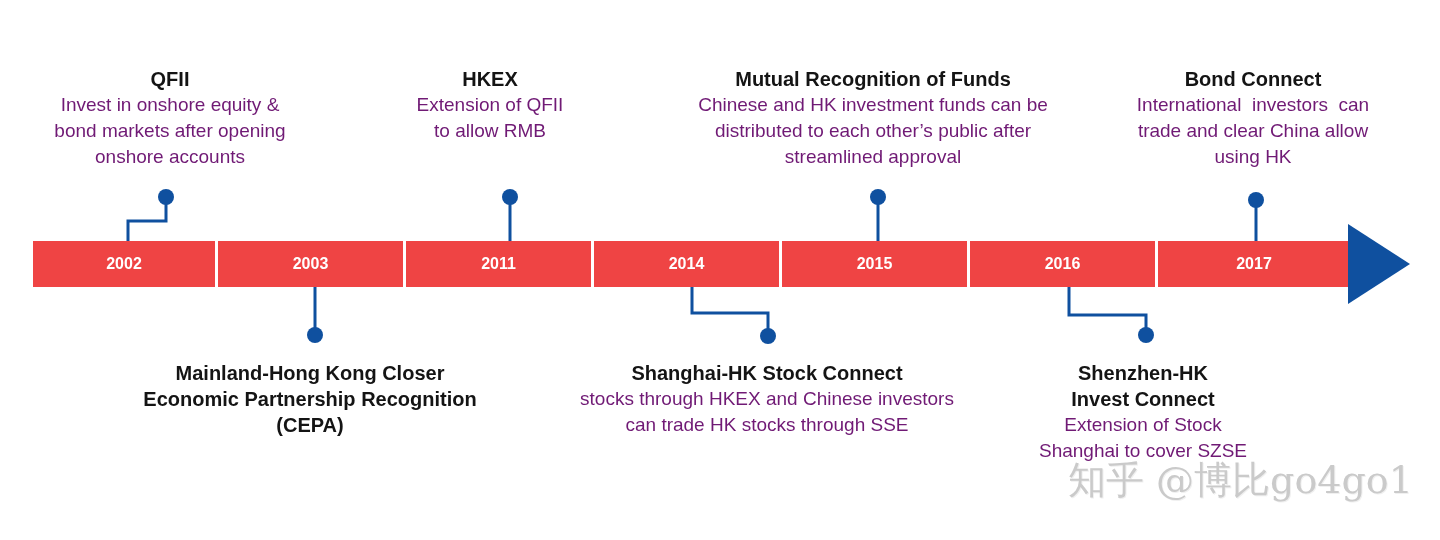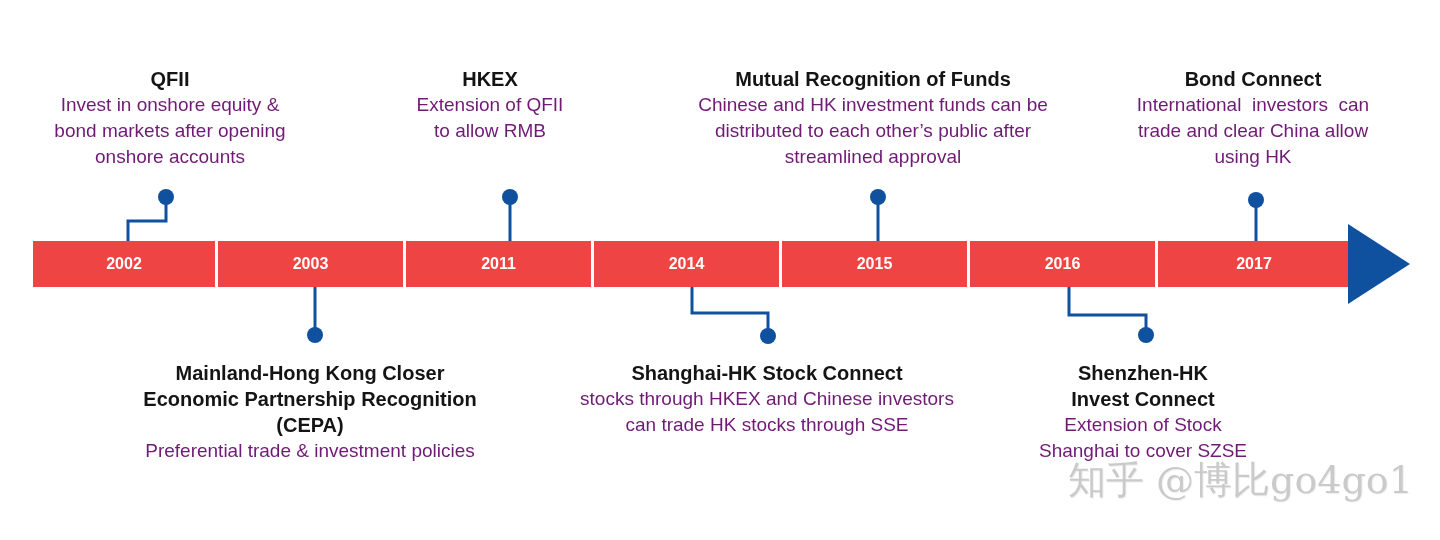--- a/index.html
+++ b/index.html
@@ -99,21 +99,20 @@
     <div class="seg">2015</div>
     <div class="seg">2016</div>
     <div class="seg">2017</div>
   </div>
   <div class="arrowhead"></div>
 
   <div class="evt" style="left:85px;top:360px;width:450px;">
     <div class="title">Mainland-Hong Kong Closer</div>
     <div class="title">Economic Partnership Recognition</div>
     <div class="title">(CEPA)</div>
-    <div class="line">Preferential trade &amp; investment policies</div>
   </div>
 
   <div class="evt" style="left:542px;top:360px;width:450px;">
     <div class="title">Shanghai-HK Stock Connect</div>
     <div class="line">stocks through HKEX and Chinese investors</div>
     <div class="line">can trade HK stocks through SSE</div>
   </div>
 
   <div class="evt" style="left:1018px;top:360px;width:250px;">
     <div class="title">Shenzhen-HK</div>

